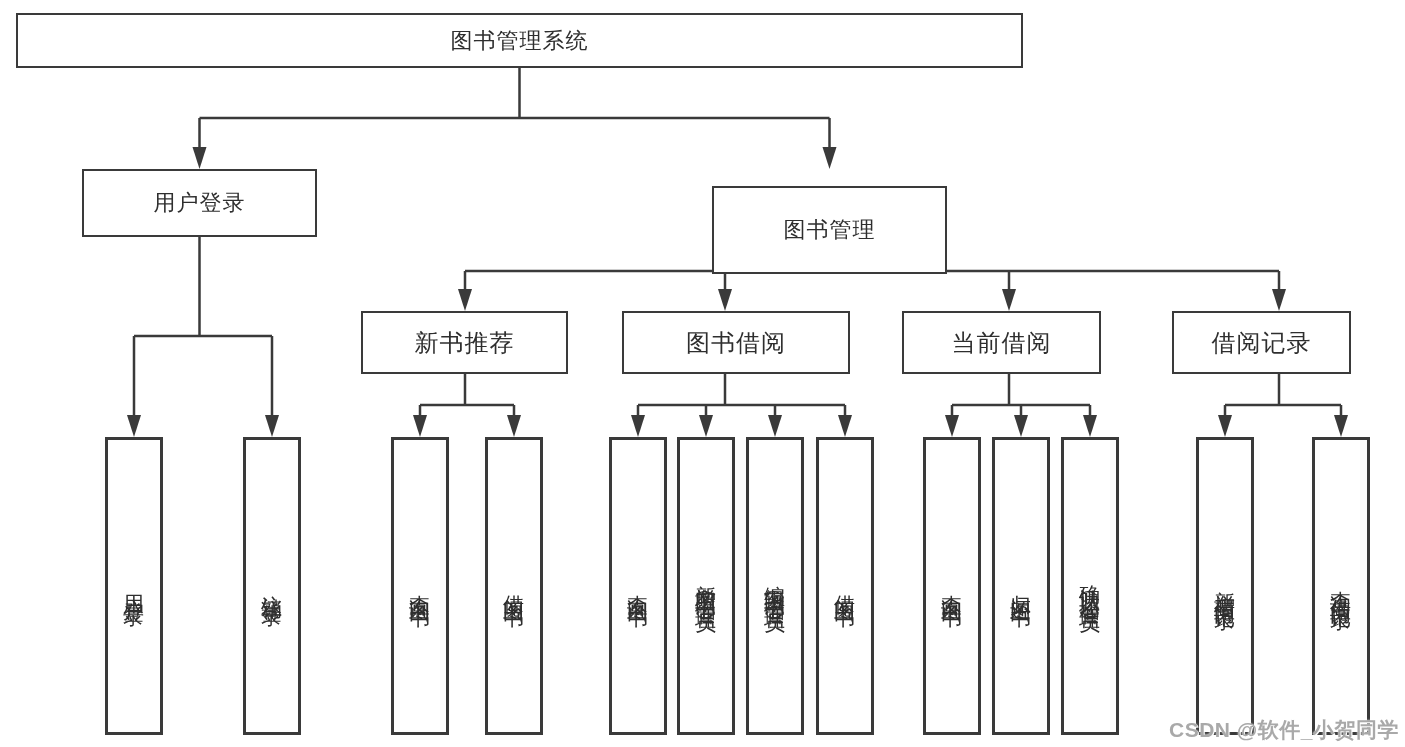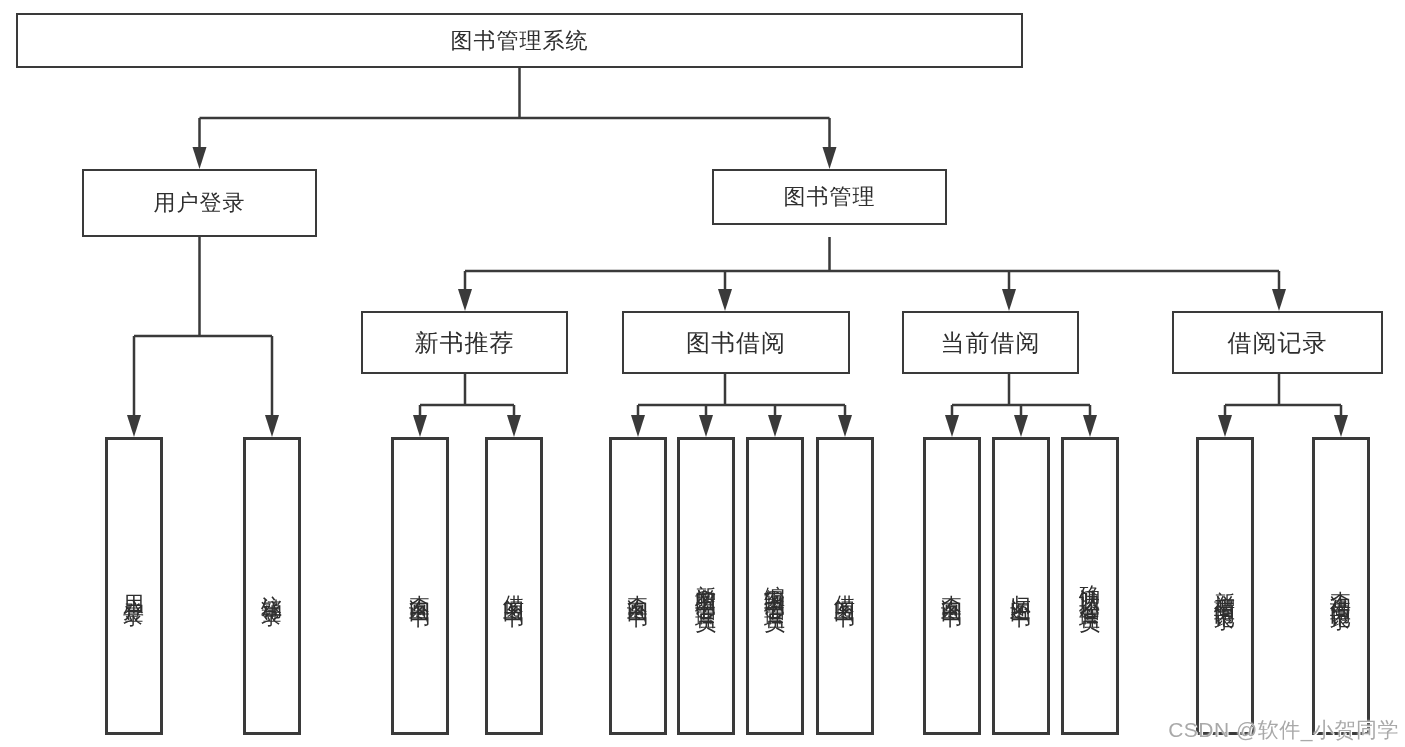--- a/index.html
+++ b/index.html
@@ -32,20 +32,21 @@
     color:#2e2e2e;
   }
   .watermark{
     position:absolute;
     right:6px;bottom:3px;
     font-size:21px;
     color:#a9a9a9;
     letter-spacing:0.5px;
     text-shadow:0 0 2px #ffffff,1px 1px 0 #ffffff;
     white-space:nowrap;
+    font-weight:bold;
   }
 </style>
 </head>
 <body>
 
 <div id="stage">
 
   <svg id="connectors" viewBox="0 0 1405 747" xmlns="http://www.w3.org/2000/svg">
     <path fill="none" stroke="#3a3a3a" stroke-width="2.5" d="
       M519.5 68 V118 M199.5 118 H829.5 M199.5 118 V152 M829.5 118 V152
@@ -74,26 +75,26 @@
       <polygon points="1014,415 1028,415 1021,437"></polygon>
       <polygon points="1083,415 1097,415 1090,437"></polygon>
       <polygon points="1218,415 1232,415 1225,437"></polygon>
       <polygon points="1334,415 1348,415 1341,437"></polygon>
     </g>
   </svg>
 
   <div class="box h-box" style="left:16px;top:13px;width:1007px;height:55px">图书管理系统</div>
 
   <div class="box h-box" style="left:82px;top:169px;width:235px;height:68px">用户登录</div>
-  <div class="box h-box" style="left:712px;top:169px;width:235px;height:56px">图书管理</div>
+  <div class="box h-box" style="left:712px;top:186px;width:235px;height:88px">图书管理</div>
 
   <div class="box h-box lvl3" style="left:361px;top:311px;width:207px;height:63px">新书推荐</div>
   <div class="box h-box lvl3" style="left:622px;top:311px;width:228px;height:63px">图书借阅</div>
-  <div class="box h-box lvl3" style="left:902px;top:311px;width:177px;height:63px">当前借阅</div>
-  <div class="box h-box lvl3" style="left:1172px;top:311px;width:211px;height:63px">借阅记录</div>
+  <div class="box h-box lvl3" style="left:902px;top:311px;width:199px;height:63px">当前借阅</div>
+  <div class="box h-box lvl3" style="left:1172px;top:311px;width:179px;height:63px">借阅记录</div>
 
   <div class="box leaf" style="left:105px;top:437px;width:58px;height:298px">
     <span>用户登录</span>
   </div>
   <div class="box leaf" style="left:243px;top:437px;width:58px;height:298px">
     <span>注销登录</span>
   </div>
 
   <div class="box leaf" style="left:391px;top:437px;width:58px;height:298px">
     <span>查询图书</span>

